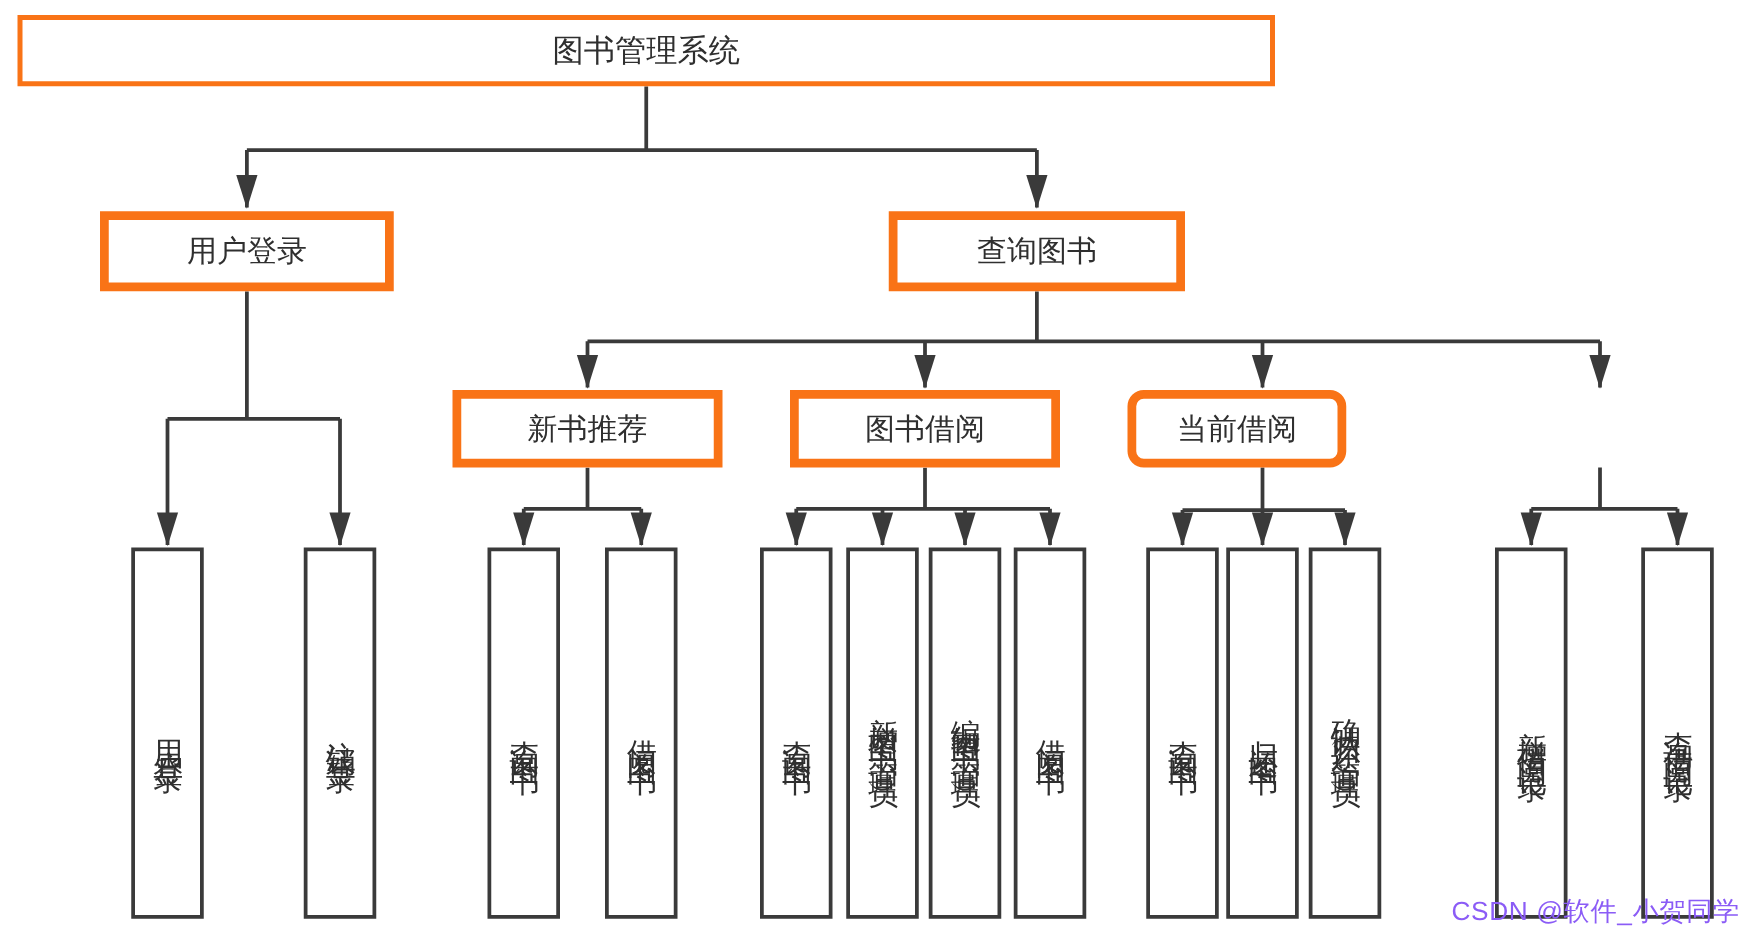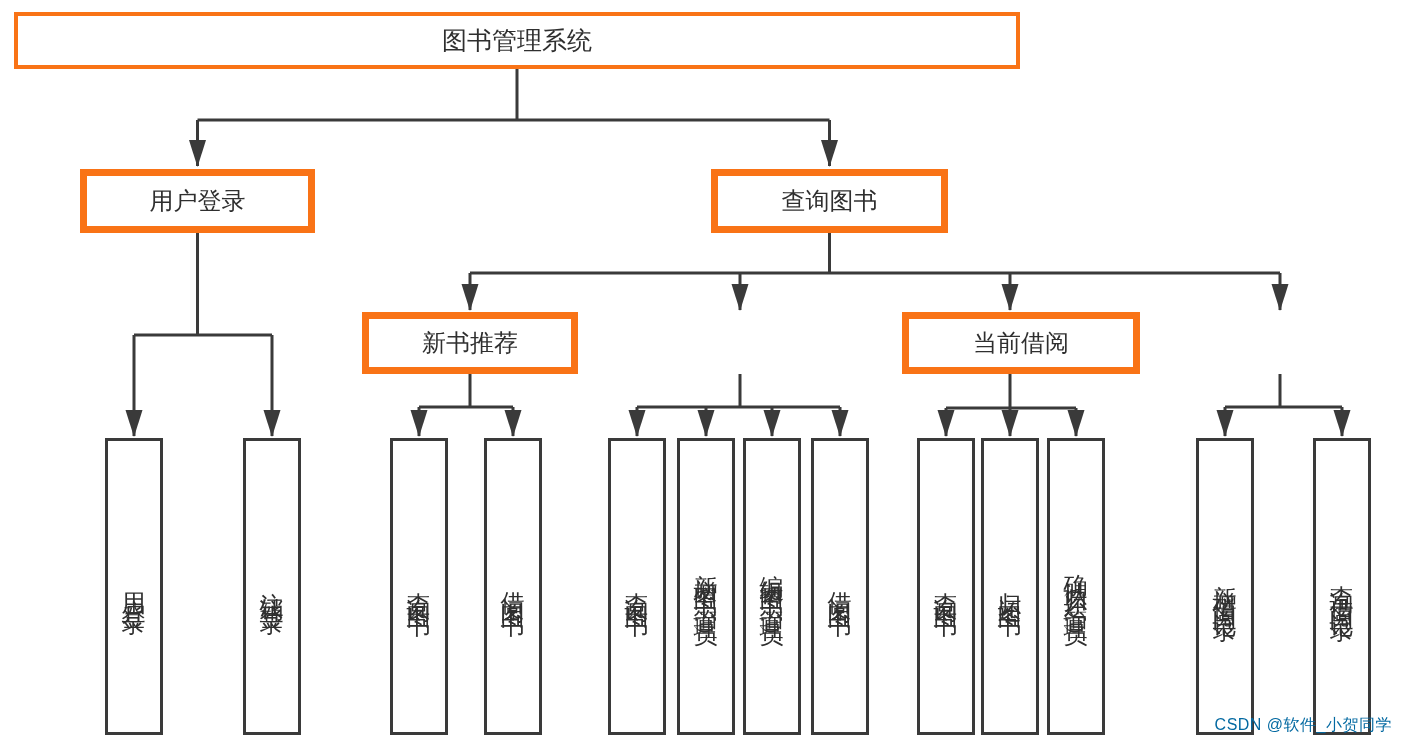--- a/index.html
+++ b/index.html
@@ -19,21 +19,21 @@
     display:flex;align-items:center;justify-content:center;
   }
   .vlabel{
     writing-mode:vertical-rl;text-orientation:mixed;
     font-size:24px;letter-spacing:7px;line-height:1.05;color:#2f2f2f;white-space:nowrap;
   }
   svg.wires{position:absolute;left:0;top:0;pointer-events:none;}
   .wire{stroke:#3a3a3a;stroke-width:3;fill:none;}
   .head{fill:#3a3a3a;stroke:none;}
   .watermark{
-    position:absolute;right:13px;top:715px;font-size:16px;color:#0369a1;
+    position:absolute;right:13px;top:715px;font-size:21px;color:#8b5cf6;
     letter-spacing:0.5px;z-index:5;
   }
 </style>
 </head>
 <body>
 
 <div id="canvas">
 
   <svg class="wires" width="1405" height="747" viewBox="0 0 1405 747">
     <path class="wire" d="M517 69 V120 M197.5 120 H829.5 M197.5 120 V166 M829.5 120 V166"></path>
@@ -73,21 +73,24 @@
   <div class="hbox lvl-box" style="left:80px;top:169px;width:235px;height:64px;">
     <span>用户登录</span>
   </div>
   <div class="hbox lvl-box" style="left:711px;top:169px;width:237px;height:64px;">
     <span>查询图书</span>
   </div>
 
   <div class="hbox lvl-box" style="left:362px;top:312px;width:216px;height:62px;text-align:center;">
     <span>新书推荐</span>
   </div>
-  <div class="hbox lvl-box" style="left:902px;top:312px;width:238px;height:62px;">
+  <div class="hbox lvl-box" style="left:632px;top:312px;width:216px;height:62px;">
+    <span>图书借阅</span>
+  </div>
+  <div class="hbox lvl-box" style="left:902px;top:312px;width:175px;height:62px;border-radius:13px;">
     <span>当前借阅</span>
   </div>
 
   <div class="leaf" style="left:105px;">
     <span class="vlabel">用户登录</span>
   </div>
   <div class="leaf" style="left:243px;">
     <span class="vlabel">注销登录</span>
   </div>
 

